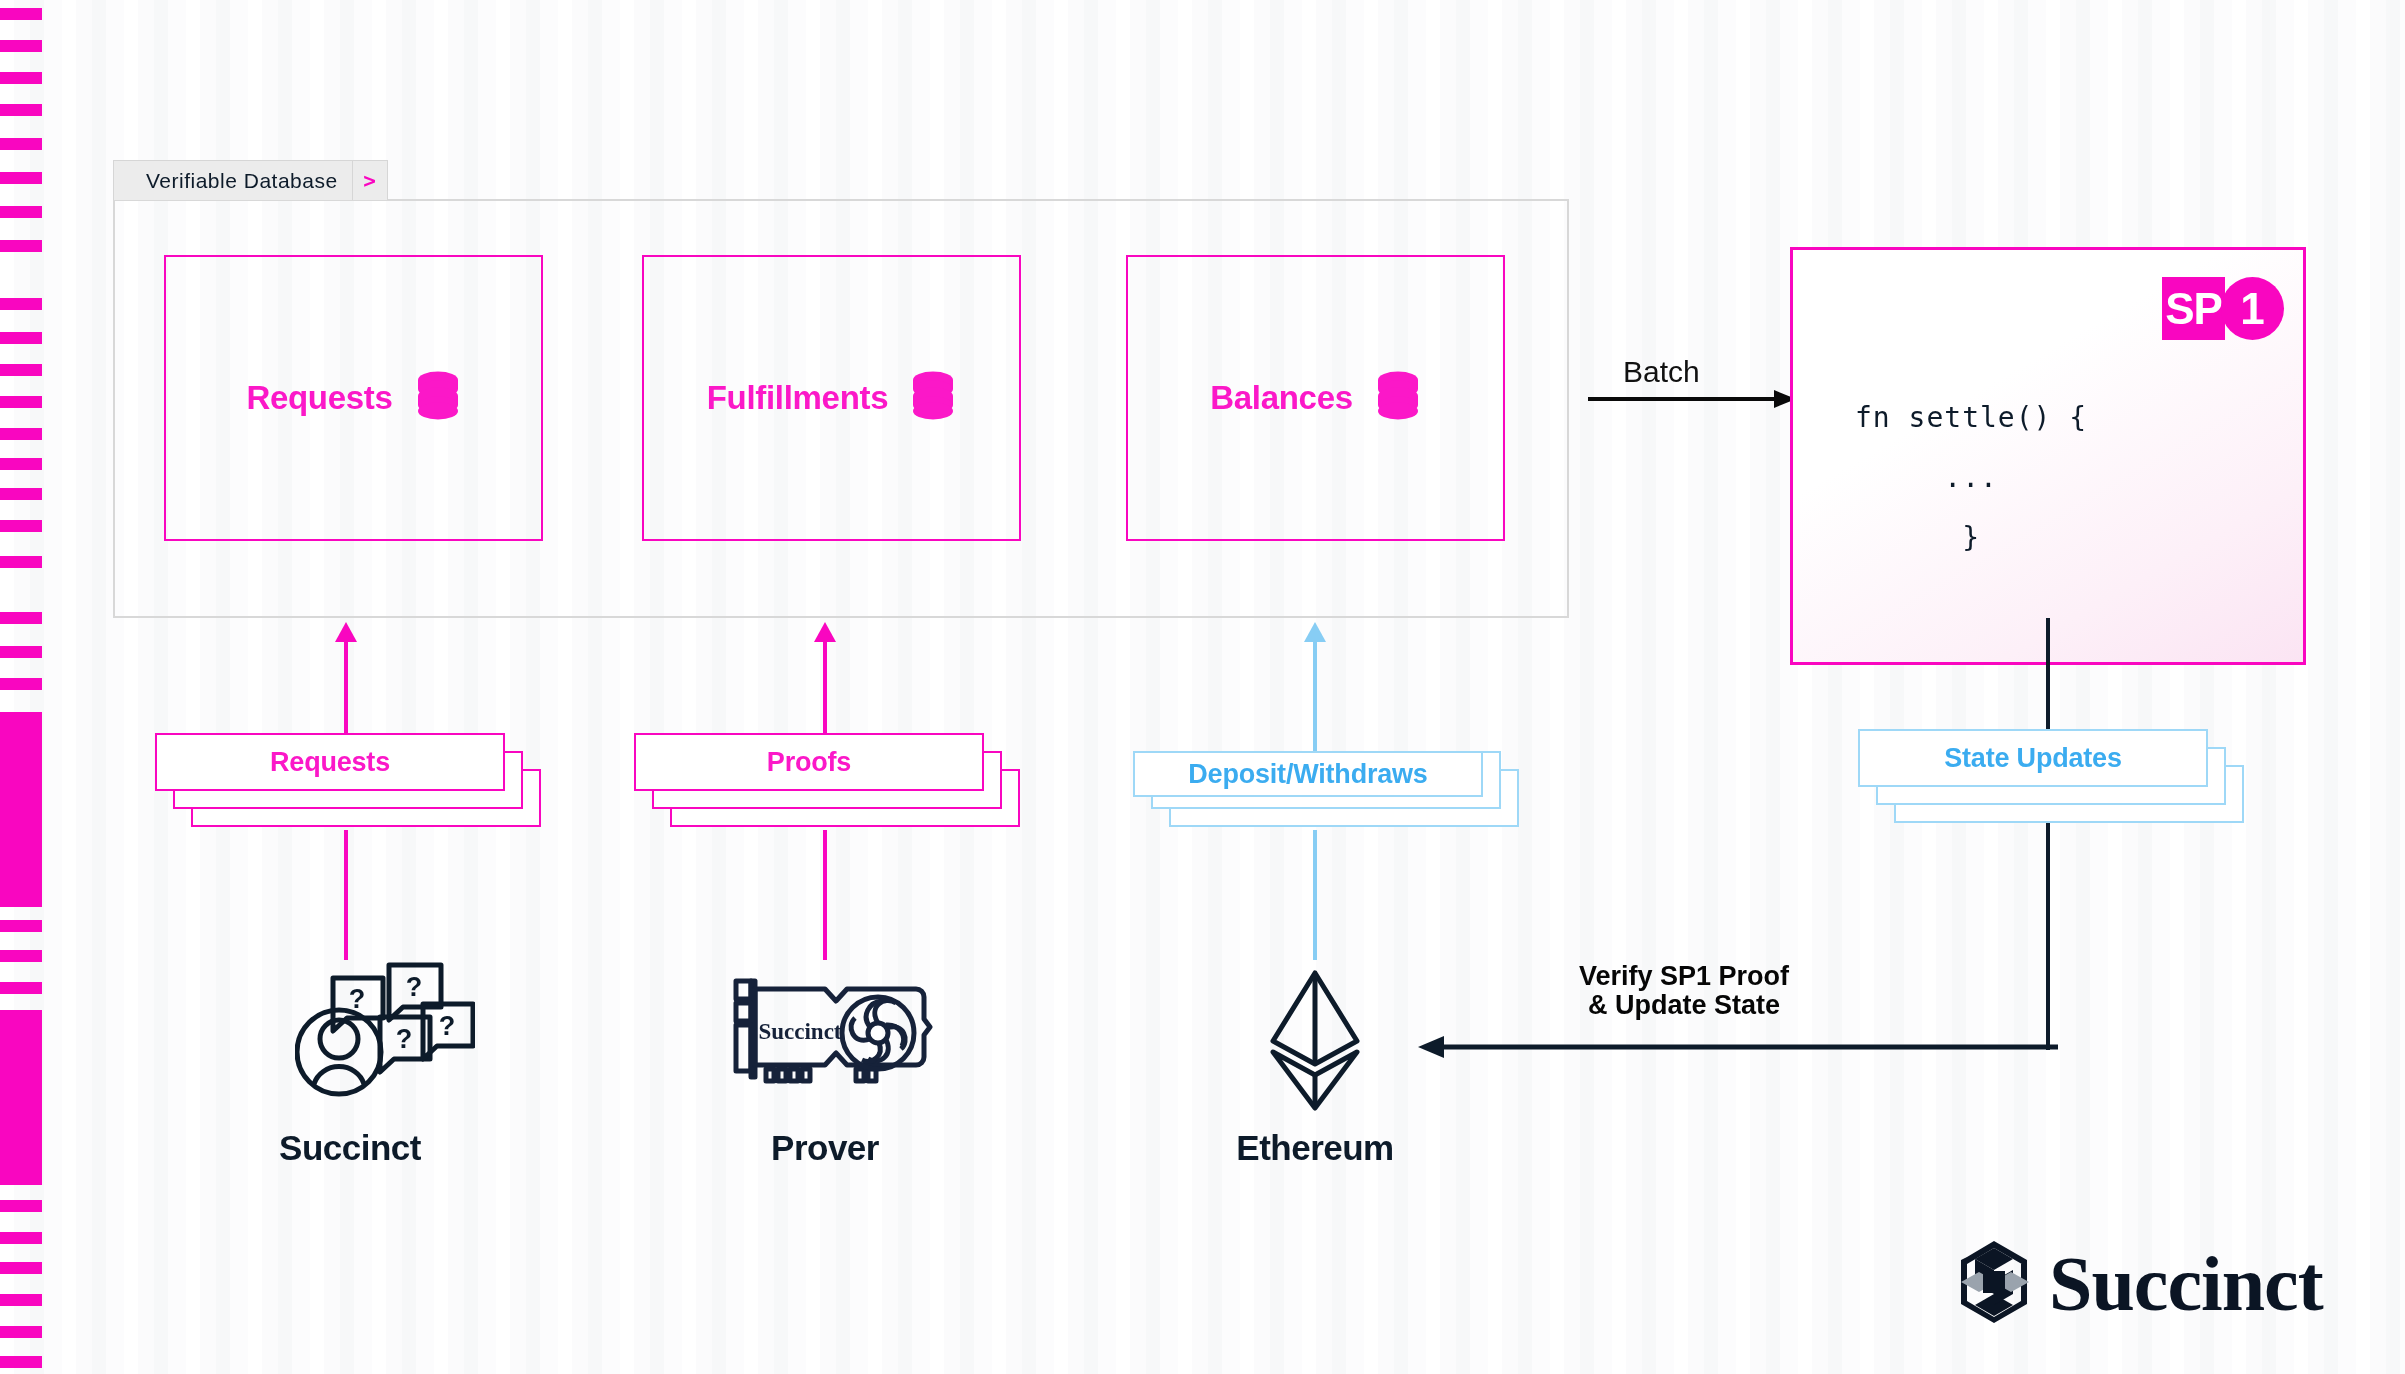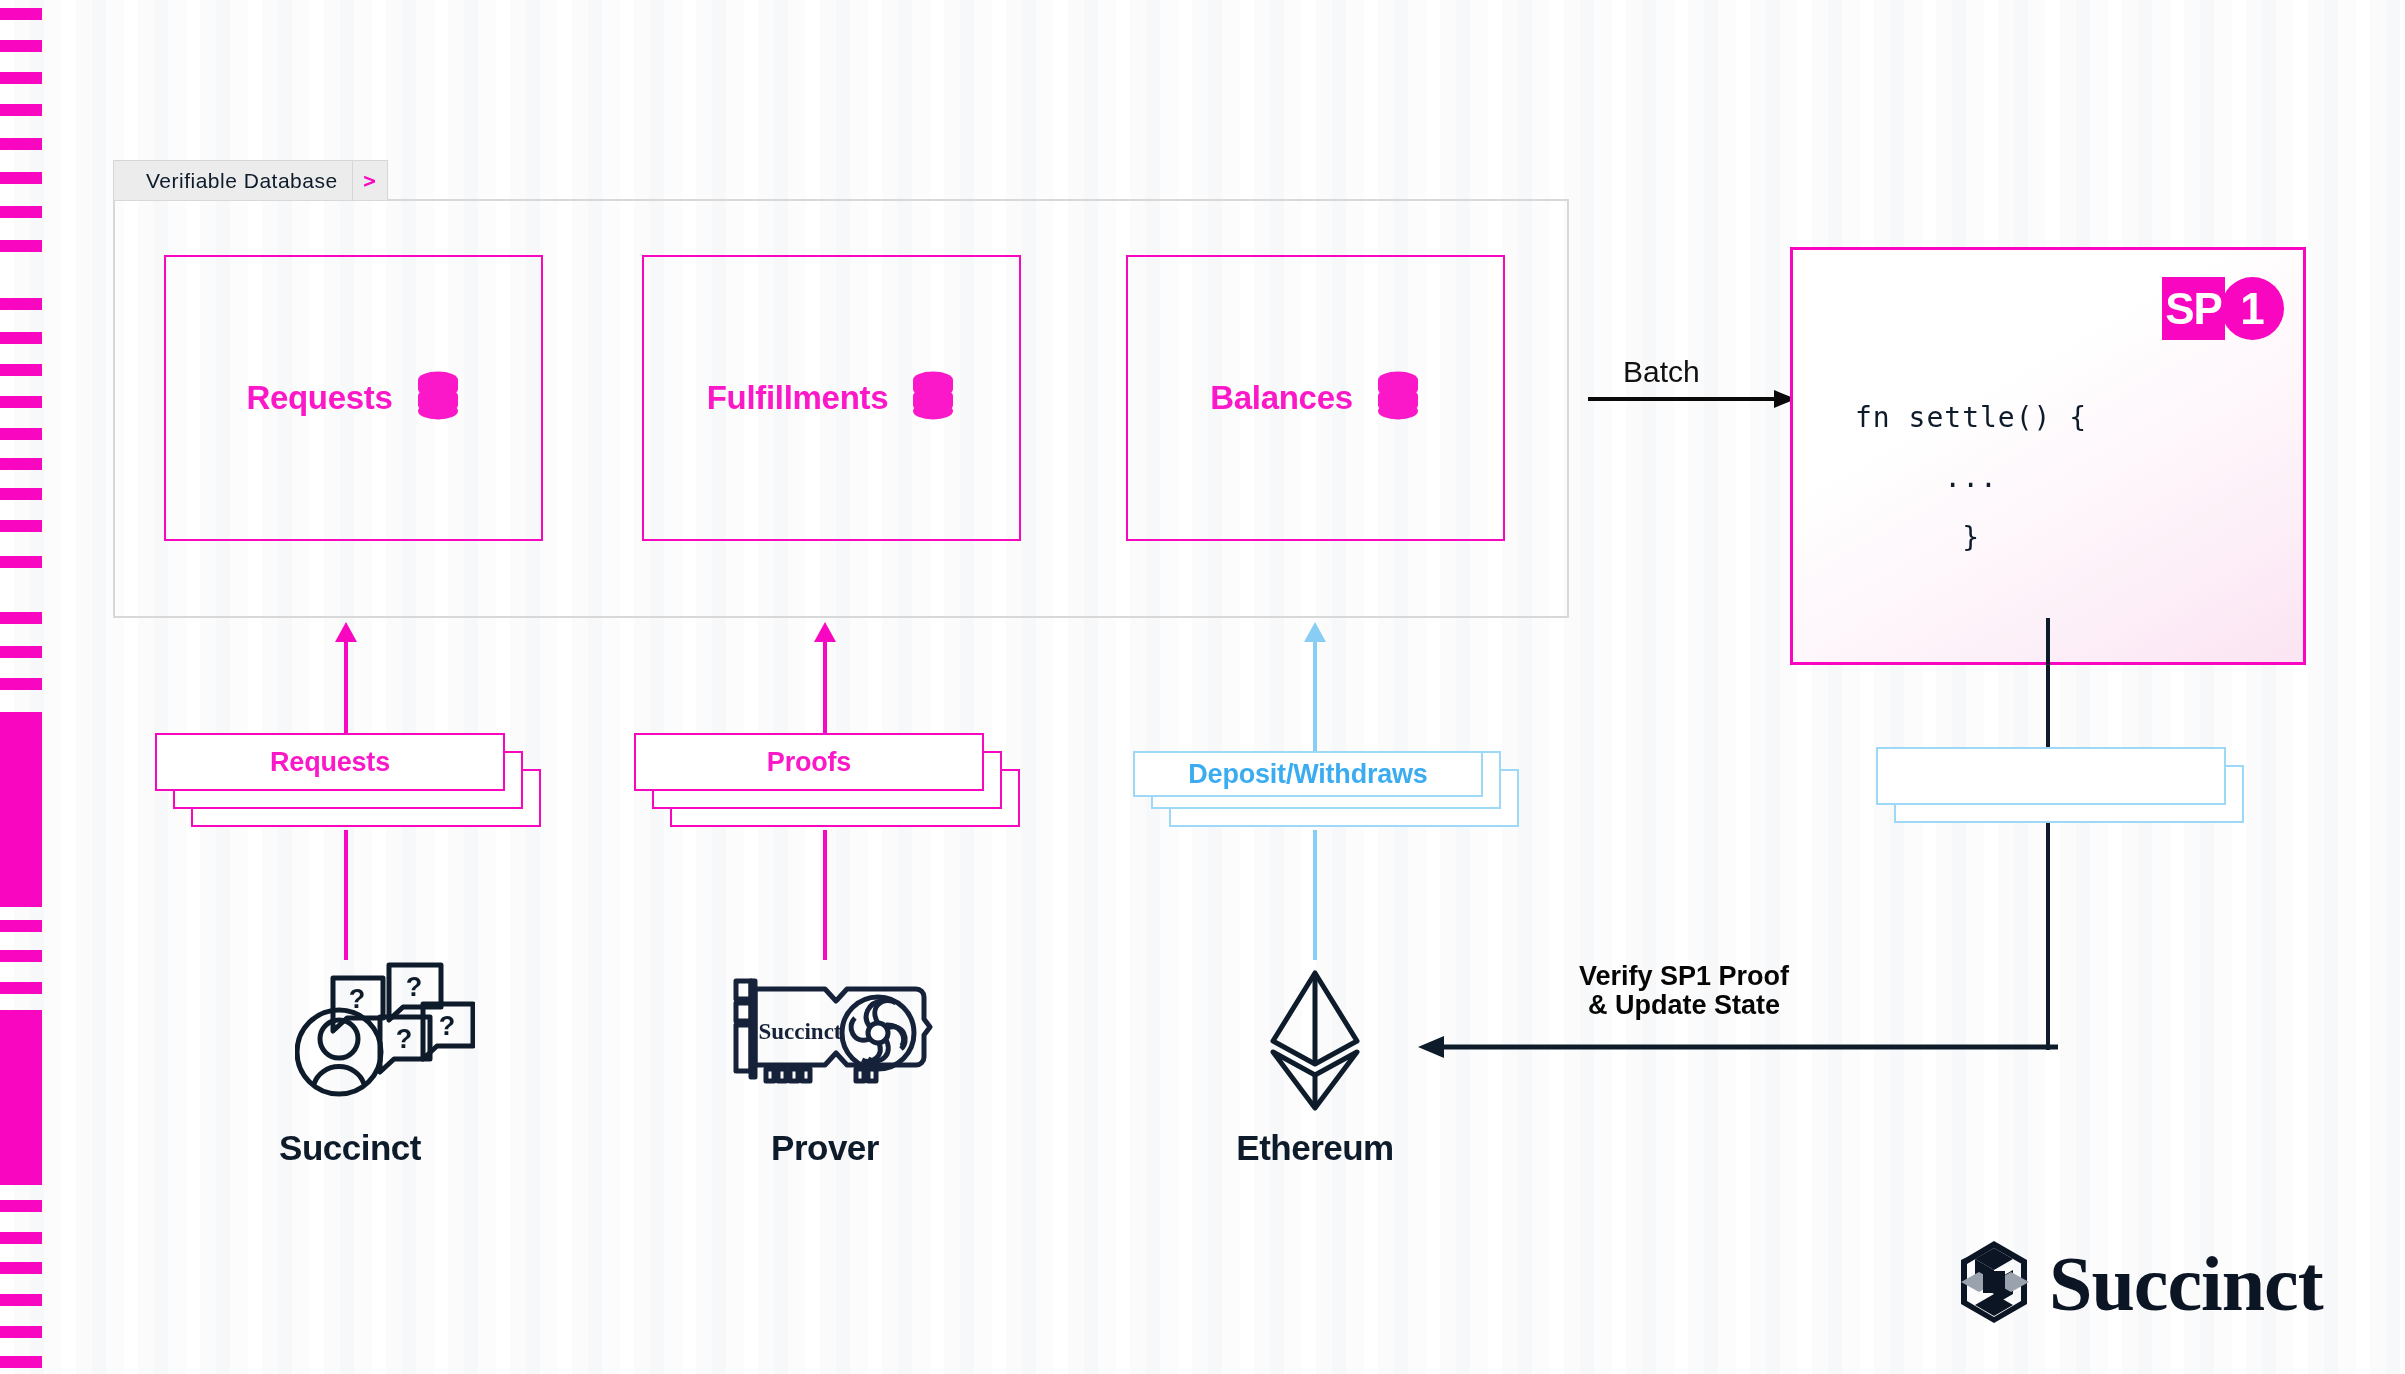--- a/index.html
+++ b/index.html
@@ -406,20 +406,23 @@
     <div class="card-layer" style="left:36px; top:36px; width:350px; height:58px;"></div>
     <div class="card-layer" style="left:18px; top:18px; width:350px; height:58px;"></div>
     <div class="card-layer card-front" style="left:0px; top:18px; width:350px; height:46px;">
       <span class="card-label">Deposit/Withdraws</span>
     </div>
   </div>
 
   <div class="card-stack stack-cyan" style="left:1858px; top:729px; width:400px; height:100px;">
     <div class="card-layer" style="left:36px; top:36px; width:350px; height:58px;"></div>
     <div class="card-layer" style="left:18px; top:18px; width:350px; height:58px;"></div>
+    <div class="card-layer card-front" style="left:0px; top:0px; width:350px; height:58px;">
+      <span class="card-label">State Updates</span>
+    </div>
   </div>
 
   <div class="actor-icon" style="left:295px; top:960px;">
     <svg width="180" height="140" viewBox="0 0 180 140">
       <g fill="none" stroke="#0d1b2a" stroke-width="5" stroke-linejoin="round">
         <circle cx="44" cy="92" r="42"></circle>
         <circle cx="44" cy="79" r="19"></circle>
         <path d="M19 124 a26 24 0 0 1 50 0"></path>
         <path d="M38 18 h50 v40 h-36 l-14 13 v-13 h0 z"></path>
         <path d="M94 5 h52 v42 h-38 l-14 13 v-13 h0 z"></path>

